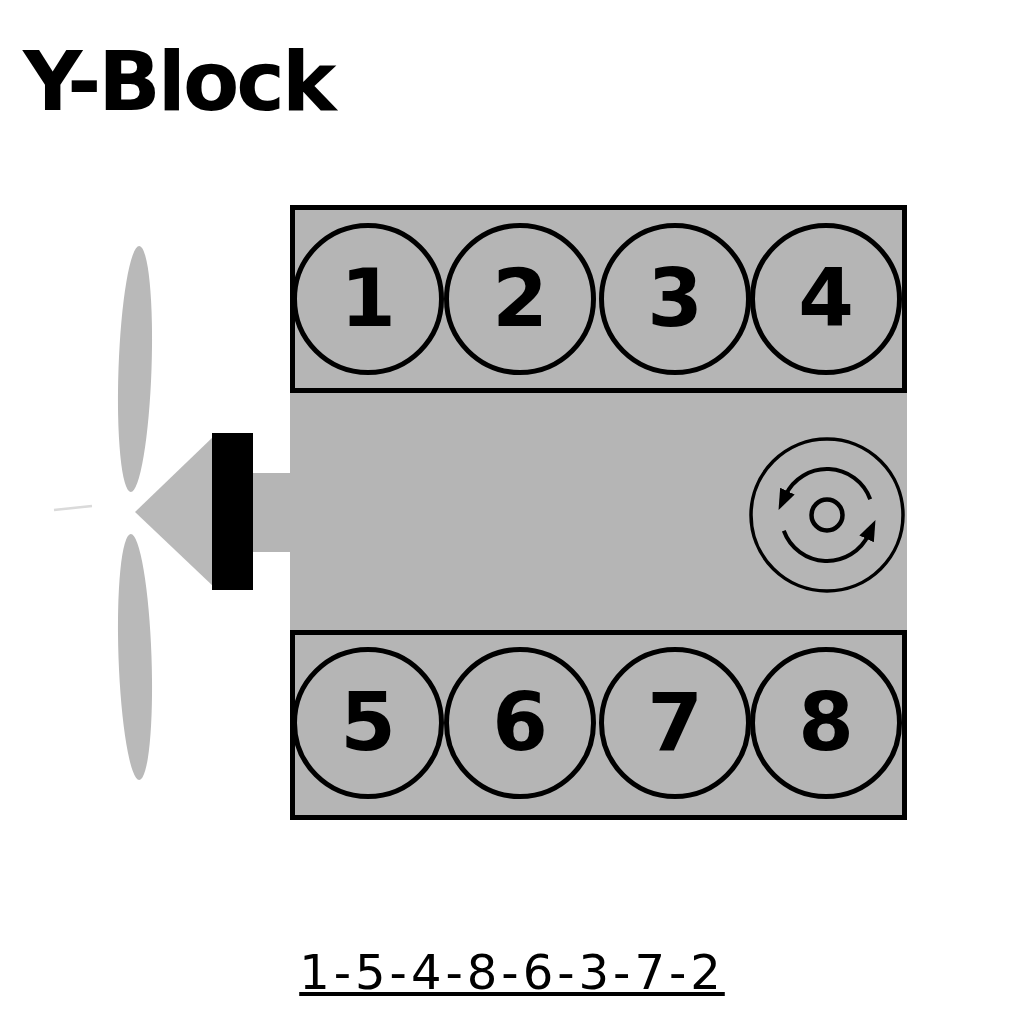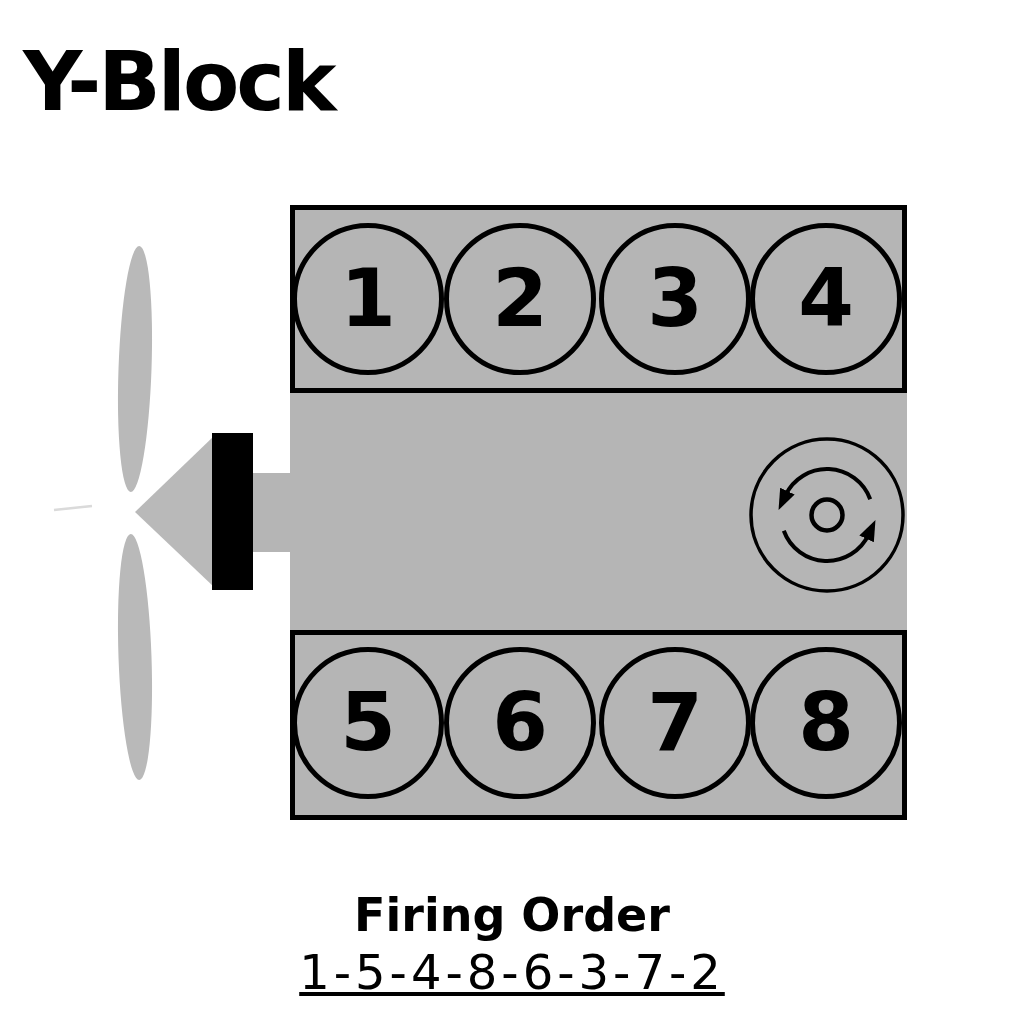--- a/index.html
+++ b/index.html
@@ -158,16 +158,15 @@
 
   <svg class="fan-svg" width="260" height="550" viewBox="0 0 260 550">
     <line x1="14" y1="270" x2="52" y2="266" stroke="#dadada" stroke-width="2.5"></line>
     <ellipse cx="95" cy="129" rx="16.5" ry="123" fill="#b9b9b9" transform="rotate(2 95 129)"></ellipse>
     <ellipse cx="95" cy="417" rx="16.5" ry="123" fill="#b9b9b9" transform="rotate(-2 95 417)"></ellipse>
     <polygon points="95,272 174,196 174,347" fill="#b9b9b9"></polygon>
     <rect x="210" y="233" width="44" height="79" fill="#b5b5b5"></rect>
     <rect x="172" y="193" width="41" height="157" fill="#000000"></rect>
   </svg>
 
-  <div class="firing-label">Firing Order</div>
   <div class="firing-seq">1-5-4-8-6-3-7-2</div>
 
 </div>
 
 </body></html>

